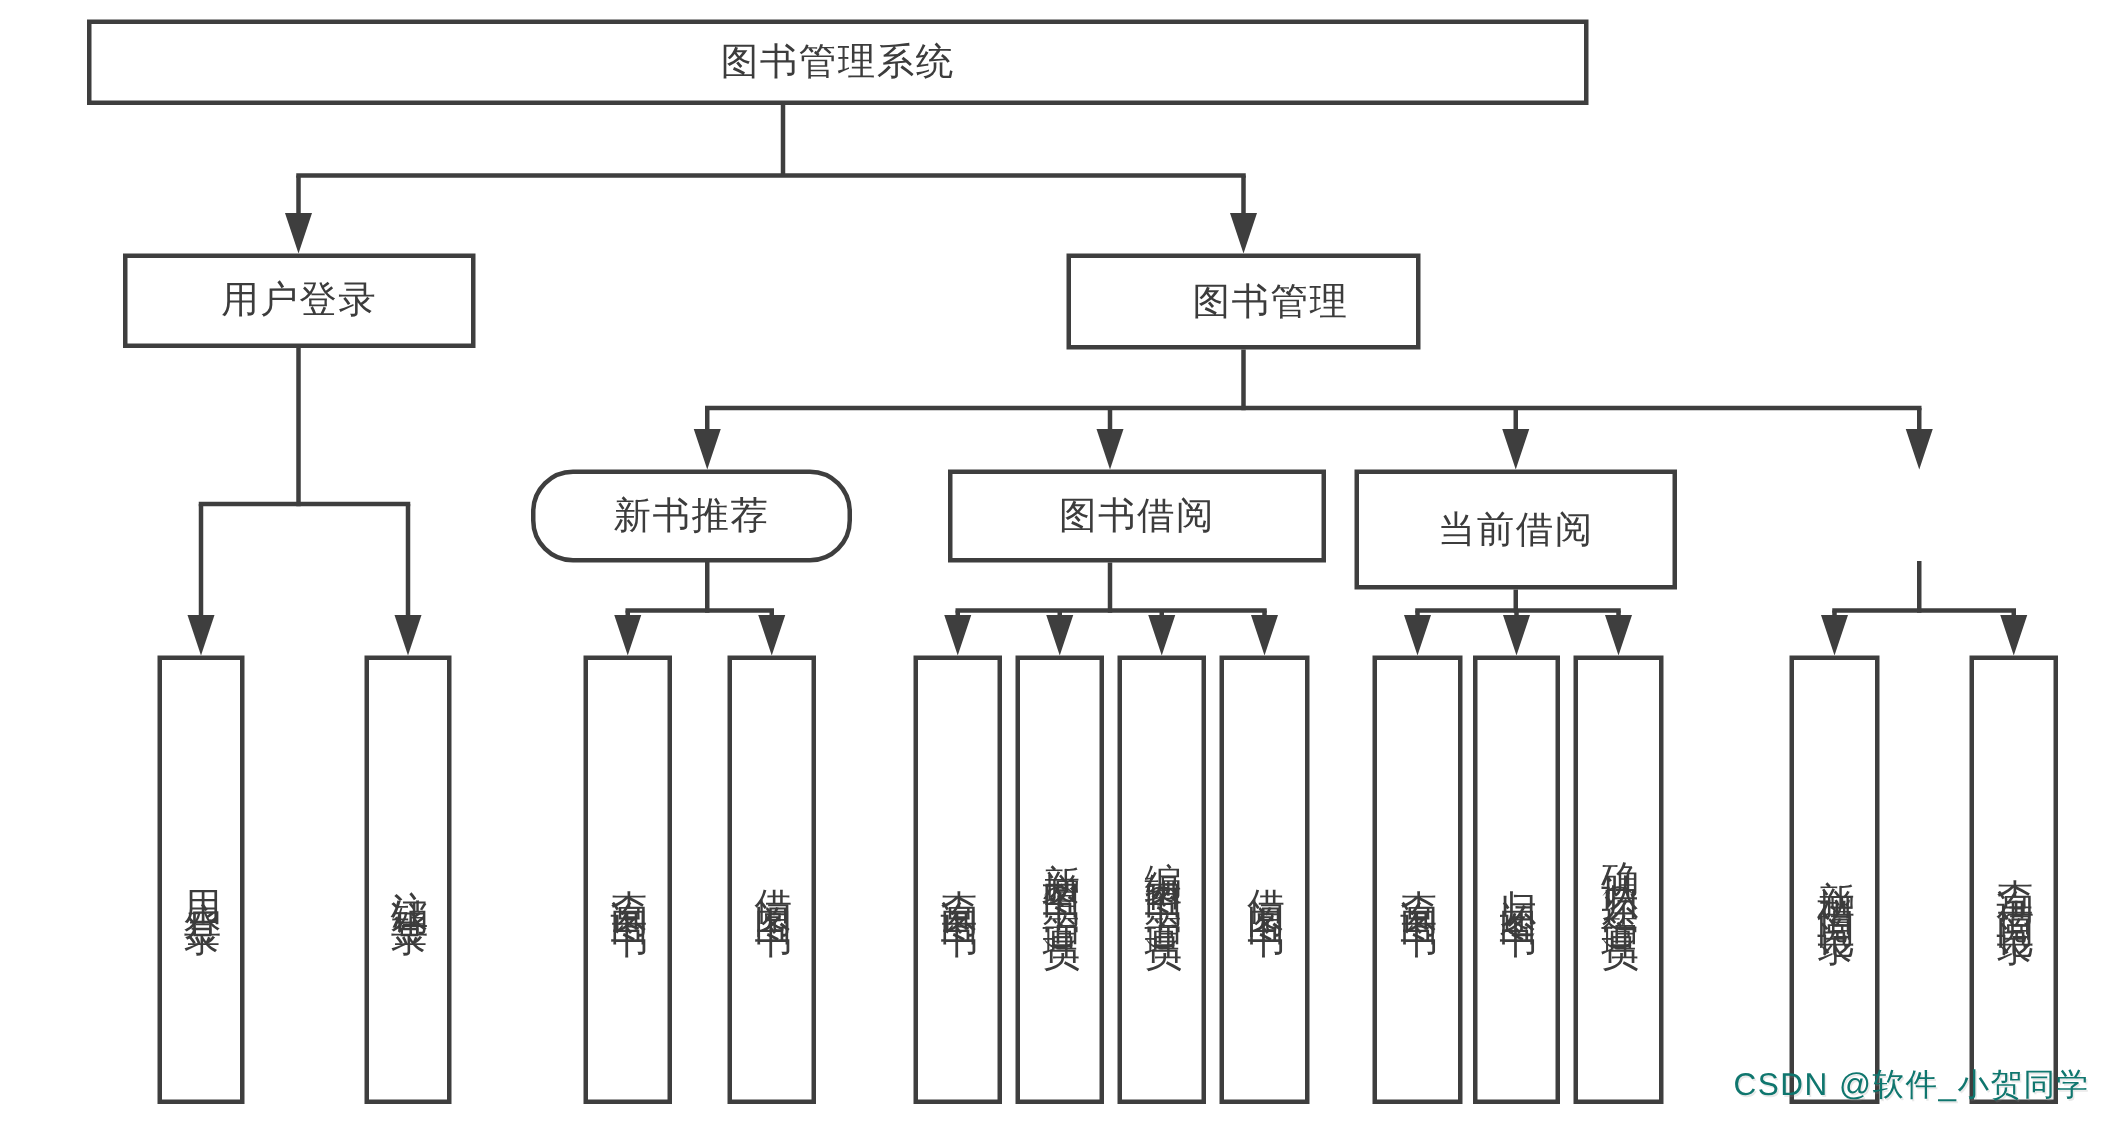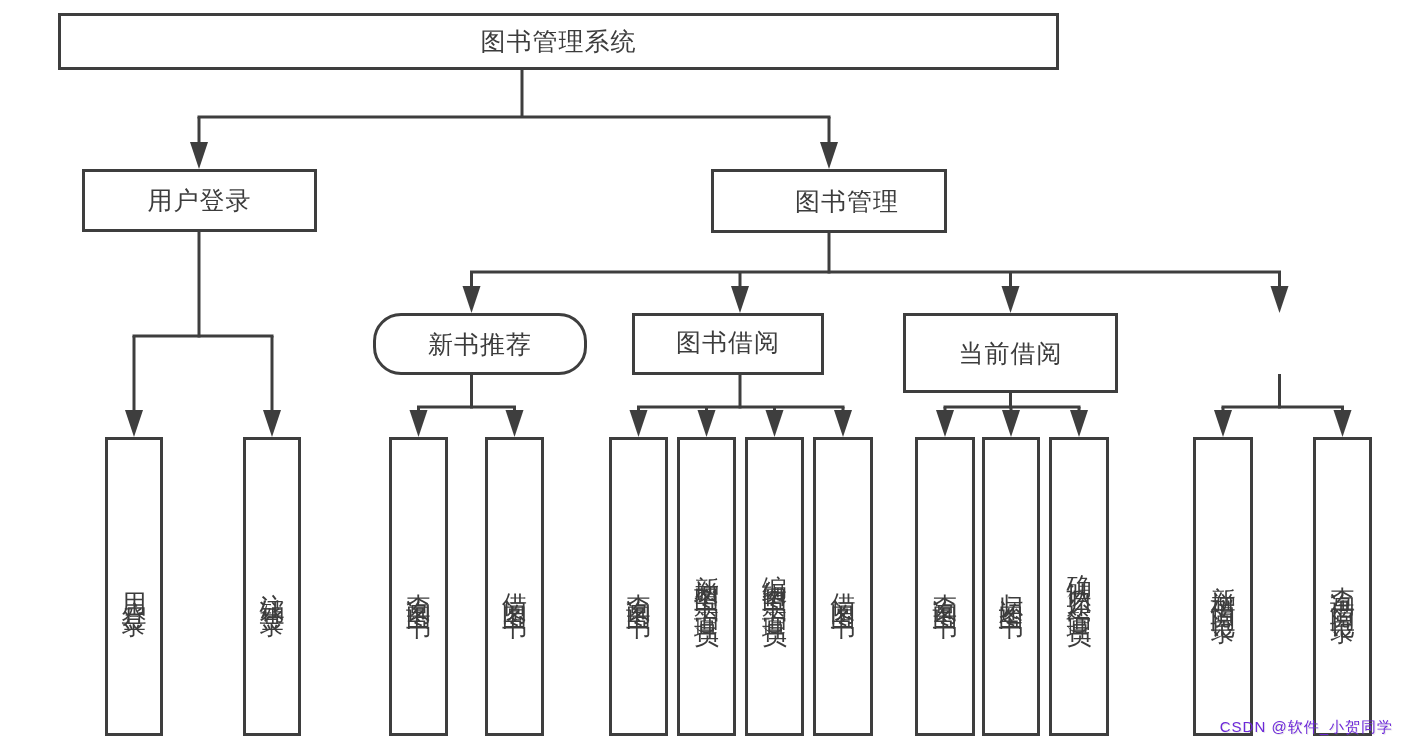--- a/index.html
+++ b/index.html
@@ -42,44 +42,44 @@
     writing-mode: vertical-rl;
     text-orientation: mixed;
     letter-spacing: 7px;
     white-space: normal;
     line-height: 1;
   }
   
   .n-root          { left: 22px;   top: 13px;  width: 1001px; height: 57px; margin-left: 36px; }
   .n-user-login    { left: 82px;   top: 169px; width: 235px;  height: 63px; }
   .n-book-mgmt     { left: 711px;  top: 169px; width: 236px;  height: 64px; padding-left: 36px; }
-  .n-new-rec       { left: 373px;  top: 313px; width: 214px;  height: 62px; border-radius: 28px; }
-  .n-book-borrow   { left: 632px;  top: 313px; width: 192px;  height: 62px; font-family: Liberation Mono, monospace; }
+  .n-new-rec       { left: 354px;  top: 313px; width: 214px;  height: 62px; border-radius: 28px; }
+  .n-book-borrow   { left: 632px;  top: 313px; width: 252px;  height: 62px; }
   .n-current       { left: 903px;  top: 313px; width: 215px;  height: 80px; }
   .n-records       { left: 1172px; top: 313px; width: 215px;  height: 62px; }
   .leaf            { top: 437px; height: 299px; }
   .n-l-user-login  { left: 105px;  width: 58px; }
   .n-l-logout      { left: 243px;  width: 58px; }
   .n-rec-query     { left: 389px;  width: 59px; }
   .n-rec-borrow    { left: 485px;  width: 59px; }
   .n-bb-query      { left: 609px;  width: 59px; }
   .n-bb-add        { left: 677px;  width: 59px; }
   .n-bb-edit       { left: 745px;  width: 59px; }
   .n-bb-borrow     { left: 813px;  width: 60px; }
   .n-cb-query      { left: 915px;  width: 60px; }
   .n-cb-return     { left: 982px;  width: 58px; }
   .n-cb-confirm    { left: 1049px; width: 60px; }
   .n-br-add        { left: 1193px; width: 60px; }
   .n-br-query      { left: 1313px; width: 59px; }
   #watermark {
     position: absolute;
     right: 12px;
     bottom: 10px;
-    font-size: 15px;
-    color: #6d28d9;
+    font-size: 21px;
+    color: #0f766e;
     letter-spacing: 1px;
     text-shadow: 1px 1px 0 #8f8f8f33;
   }
 </style>
 </head>
 <body>
 
 <div id="stage">
 
   <svg id="connectors" viewBox="0 0 1405 747" xmlns="http://www.w3.org/2000/svg">

